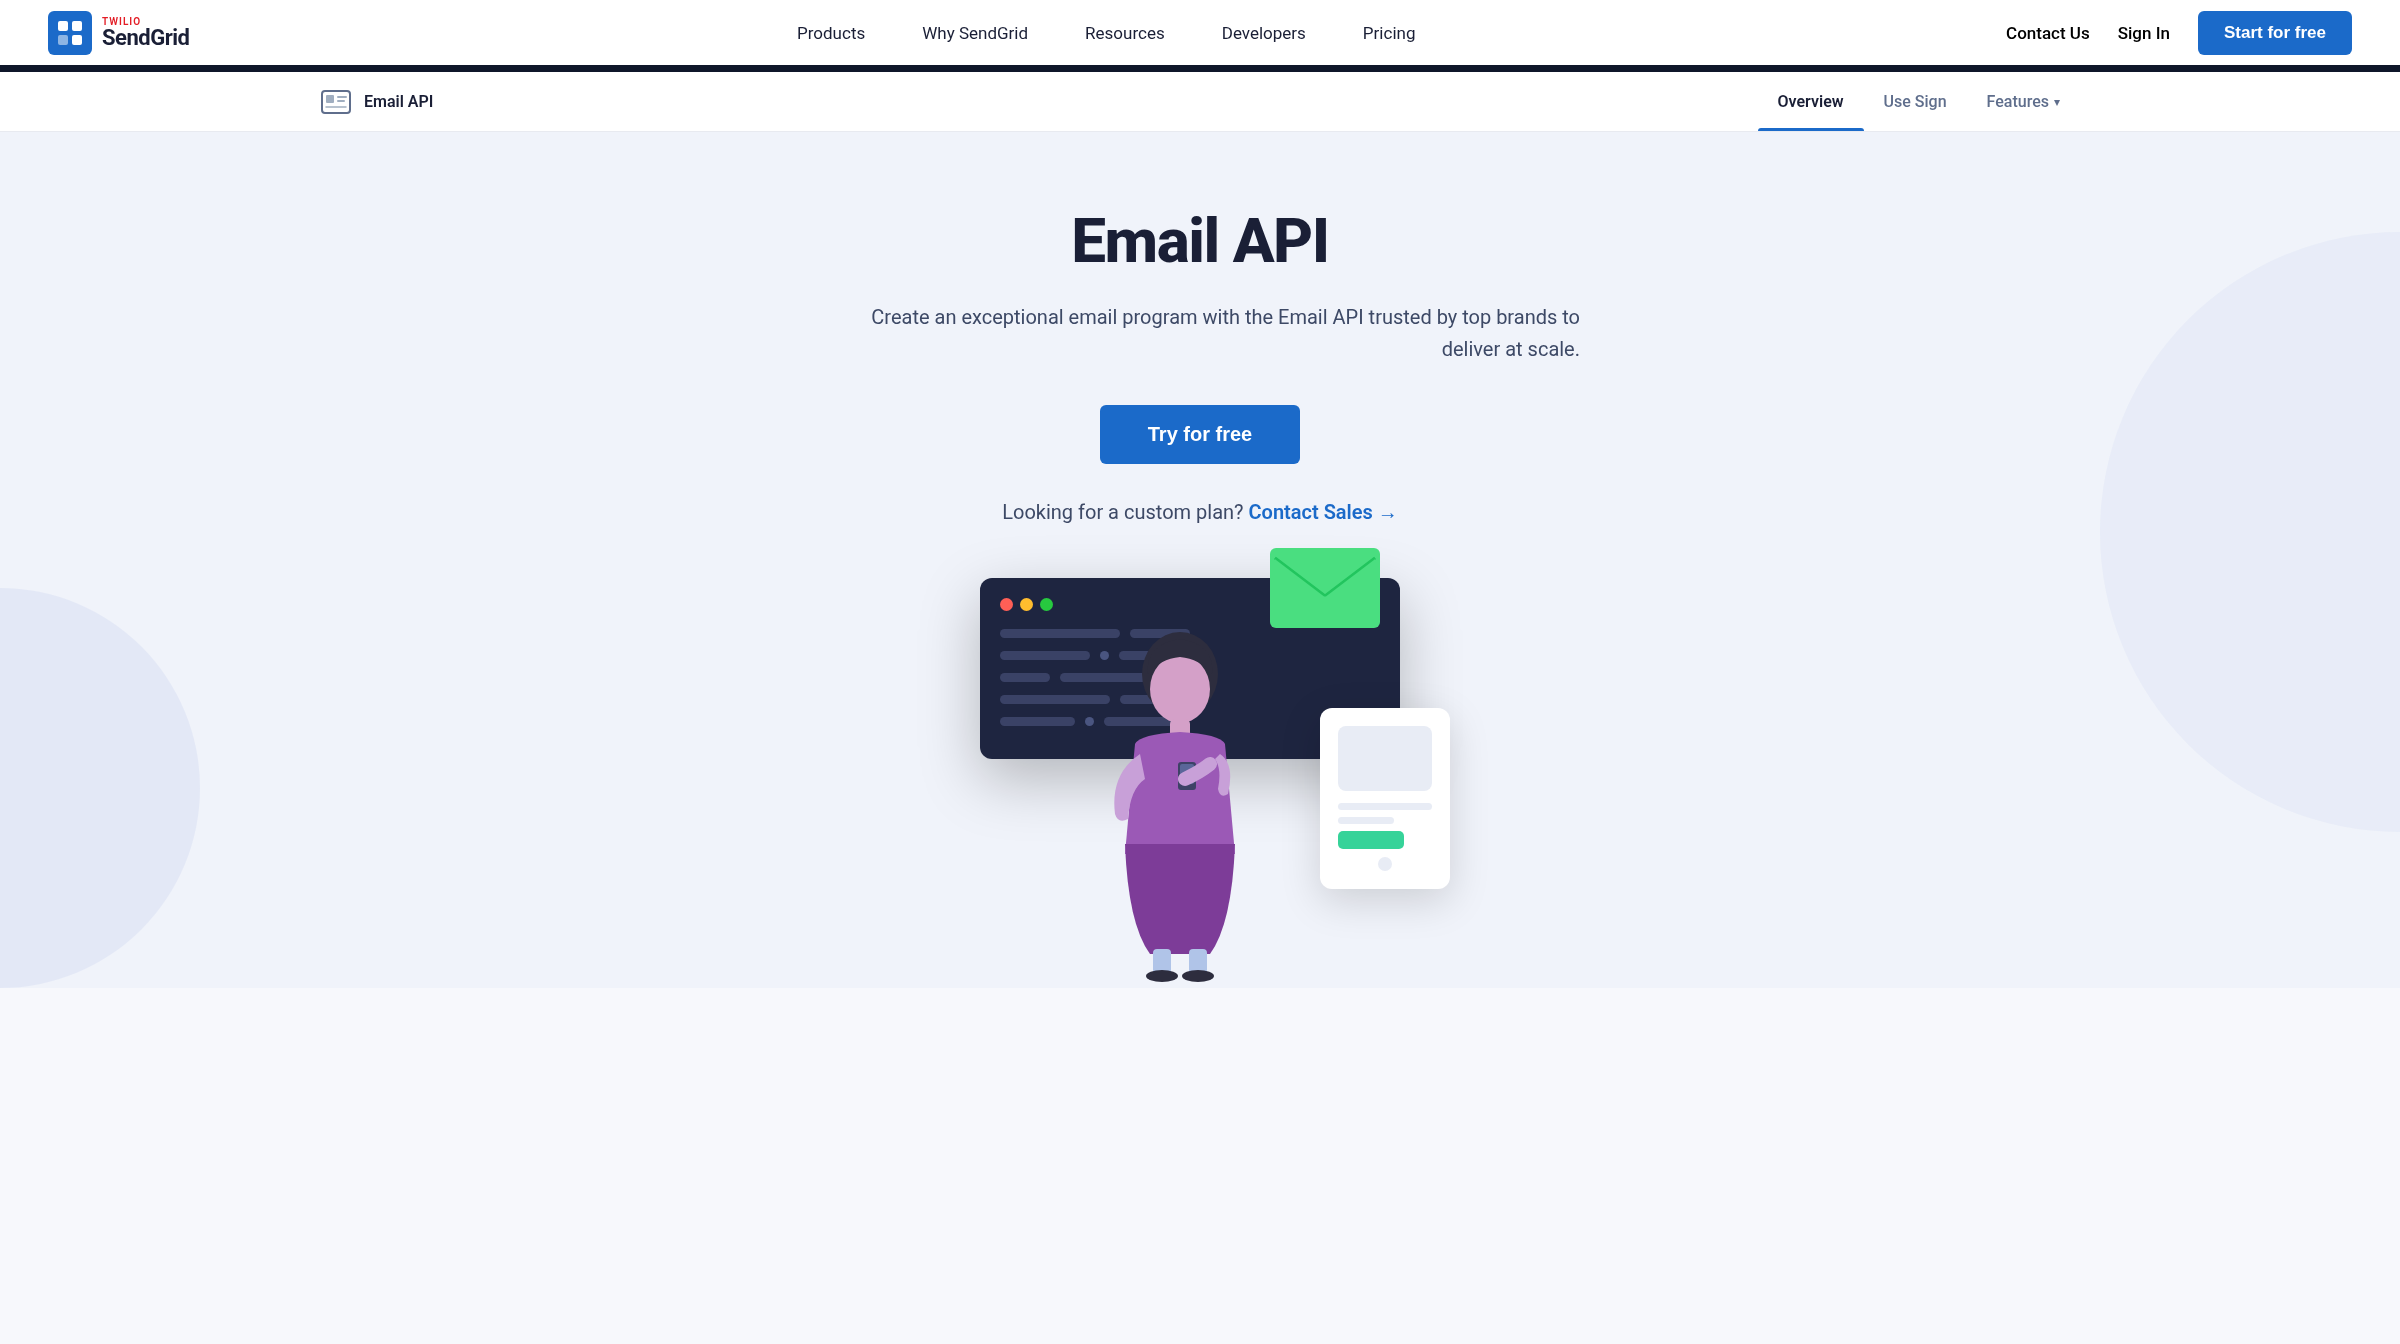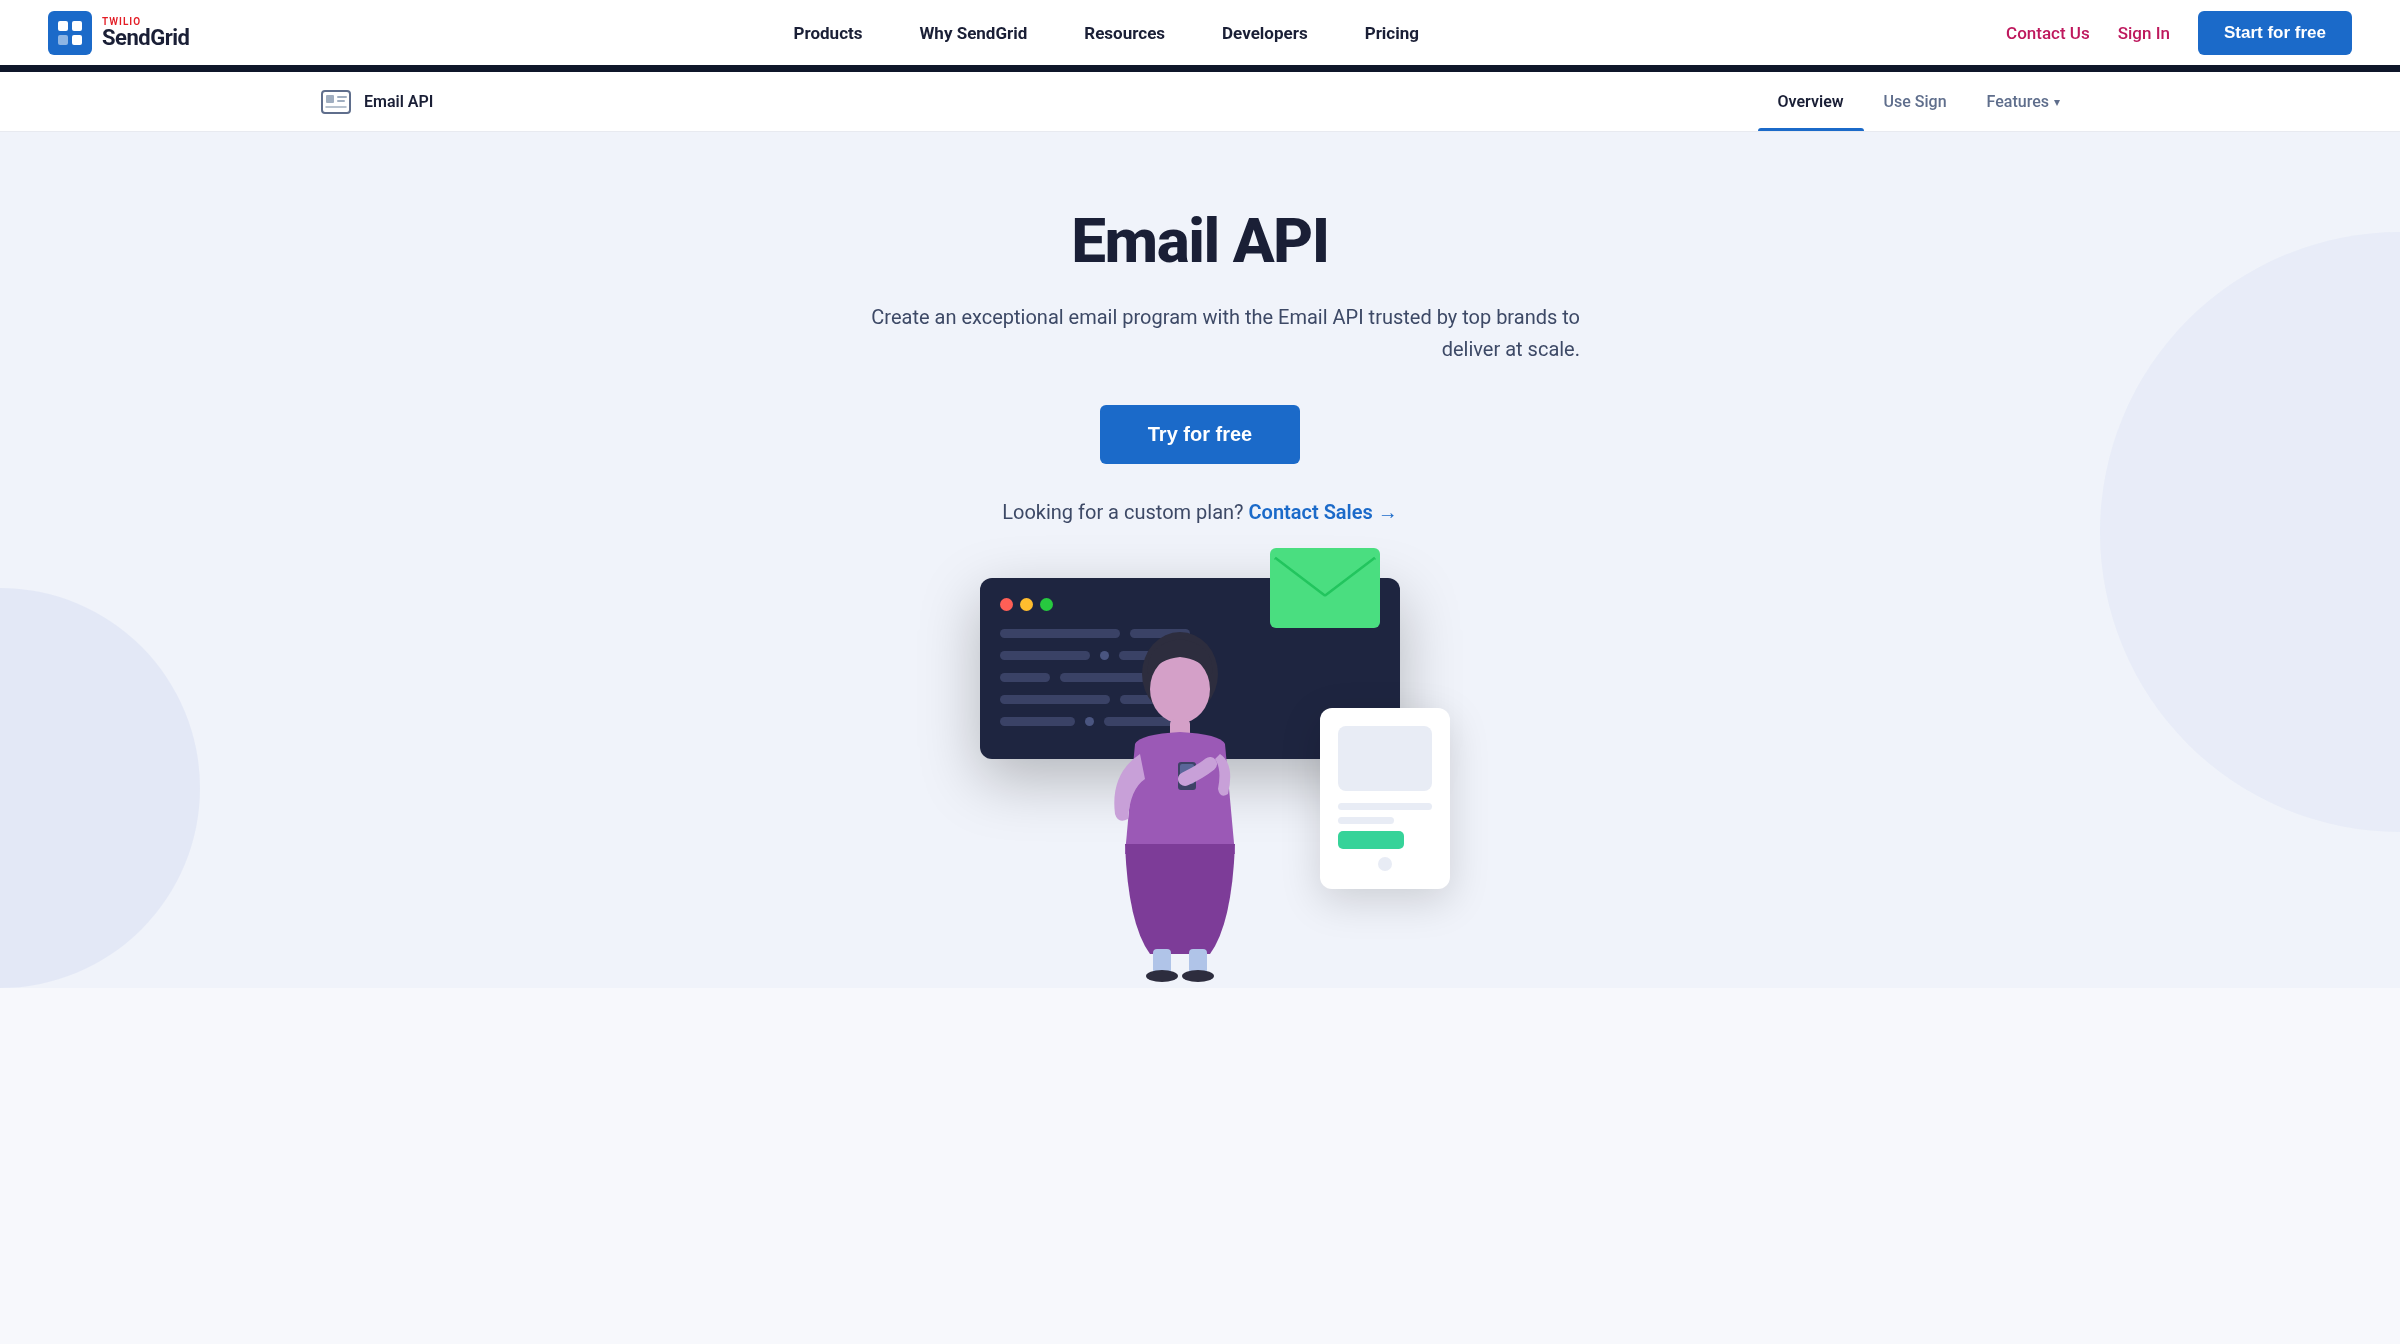--- a/index.html
+++ b/index.html
@@ -54,33 +54,33 @@
 
     nav.main-nav {
       display: flex;
       align-items: center;
       gap: 40px;
     }
     nav.main-nav a {
       text-decoration: none;
       color: #1a1f36;
       font-size: 17px;
-      font-weight: 700;
+      font-weight: 400;
       cursor: pointer;
       margin-left: 17px;
     }
 
     .header-right {
       display: flex;
       align-items: center;
       gap: 28px;
     }
     .header-right a {
       text-decoration: none;
-      color: #be185d;
+      color: #000000;
       font-size: 17px;
       font-weight: 500;
       cursor: pointer;
     }
     .btn-start {
       background: #1b6ac9;
       color: #fff;
       border: none;
       border-radius: 6px;
       padding: 12px 26px;

